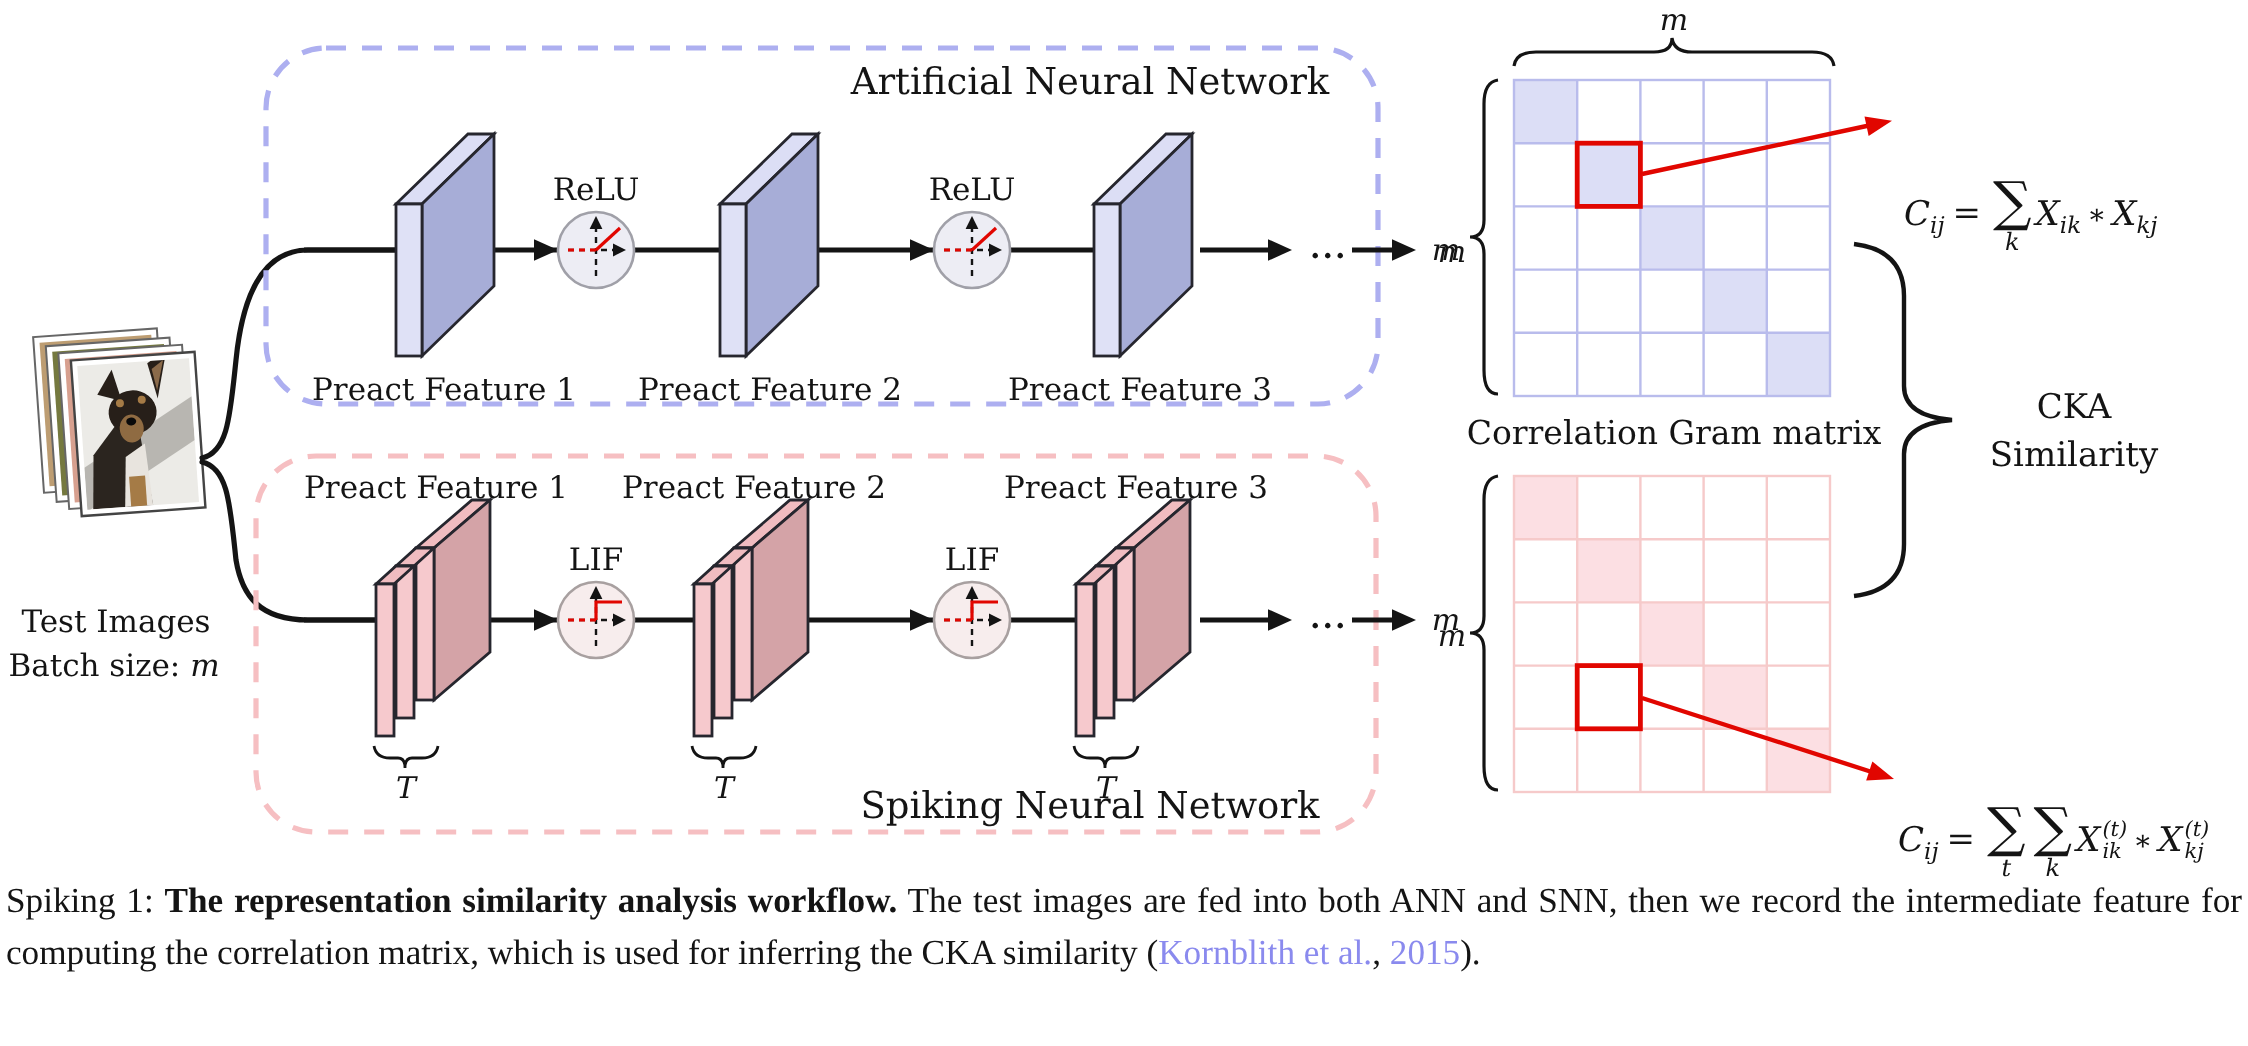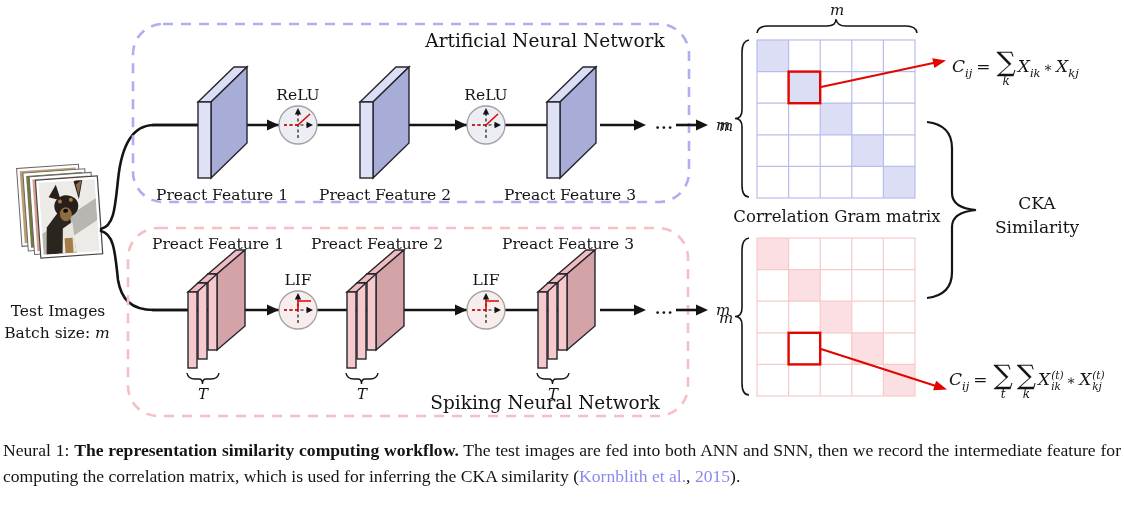--- a/index.html
+++ b/index.html
@@ -5,21 +5,21 @@
   html,body{margin:0;padding:0;background:#fff;}
   #screen{position:relative;width:1124px;height:523px;background:#ffffff;overflow:hidden;
           font-family:"DejaVu Serif",serif;color:#111;}
   svg text{font-family:"DejaVu Serif",serif;fill:#141414;}
   .dtitle{font-size:18.5px;}
   .dlabel{font-size:15.5px;}
   .dsmall{font-size:15px;}
   .m-it{font-size:15px;font-style:italic;}
   .dots{font-size:15px;font-weight:bold;letter-spacing:1px;}
   .eq{position:absolute;white-space:nowrap;font-family:"DejaVu Serif",serif;
-      font-style:italic;font-size:17px;color:#141414;}
+      font-style:italic;font-size:17px;color:#141414;margin-top:40px;}
   .eq .rel{font-style:normal;padding:0 4px;}
   .eq .op{font-style:normal;padding:0 3px;font-size:14px;}
   .eq .sum{display:inline-flex;flex-direction:column;align-items:center;vertical-align:middle;margin:0 2px;}
   .eq .sigma{font-style:normal;font-size:27px;line-height:0.95;}
   .eq .sumsub{font-size:12px;line-height:1;margin-top:0px;}
   .eq sub{font-size:11.5px;}
   .eq .ss{display:inline-flex;flex-direction:column;align-items:flex-start;vertical-align:middle;
           font-size:10.5px;line-height:1.05;margin-left:1px;}
   .caption{position:absolute;left:3px;top:437px;width:1118px;text-align:justify;
            font-family:"Liberation Serif",serif;font-size:17.6px;line-height:26.2px;color:#141414;}
@@ -292,16 +292,16 @@
         <span>(t)</span>
         <span>ik</span>
       </span><span class="op">∗</span><span>X</span><span class="ss">
         <span>(t)</span>
         <span>kj</span>
       </span>
 </div>
 
 
 <div class="caption">
-  <span>Neural 1: </span><b>The representation similarity computing workflow.</b><span> The test images are fed into both ANN and SNN, then we record the intermediate feature for computing the correlation matrix, which is used for inferring the CKA similarity (</span><a class="cite">Kornblith et al.</a><span>, </span><a class="cite">2015</a><span>).</span>
+  <span>Spiking 1: </span><b>The representation similarity analysis workflow.</b><span> The test images are fed into both ANN and SNN, then we record the intermediate feature for computing the correlation matrix, which is used for inferring the CKA similarity (</span><a class="cite">Kornblith et al.</a><span>, </span><a class="cite">2015</a><span>).</span>
 </div>
 
 </div>
 
 </body></html>

